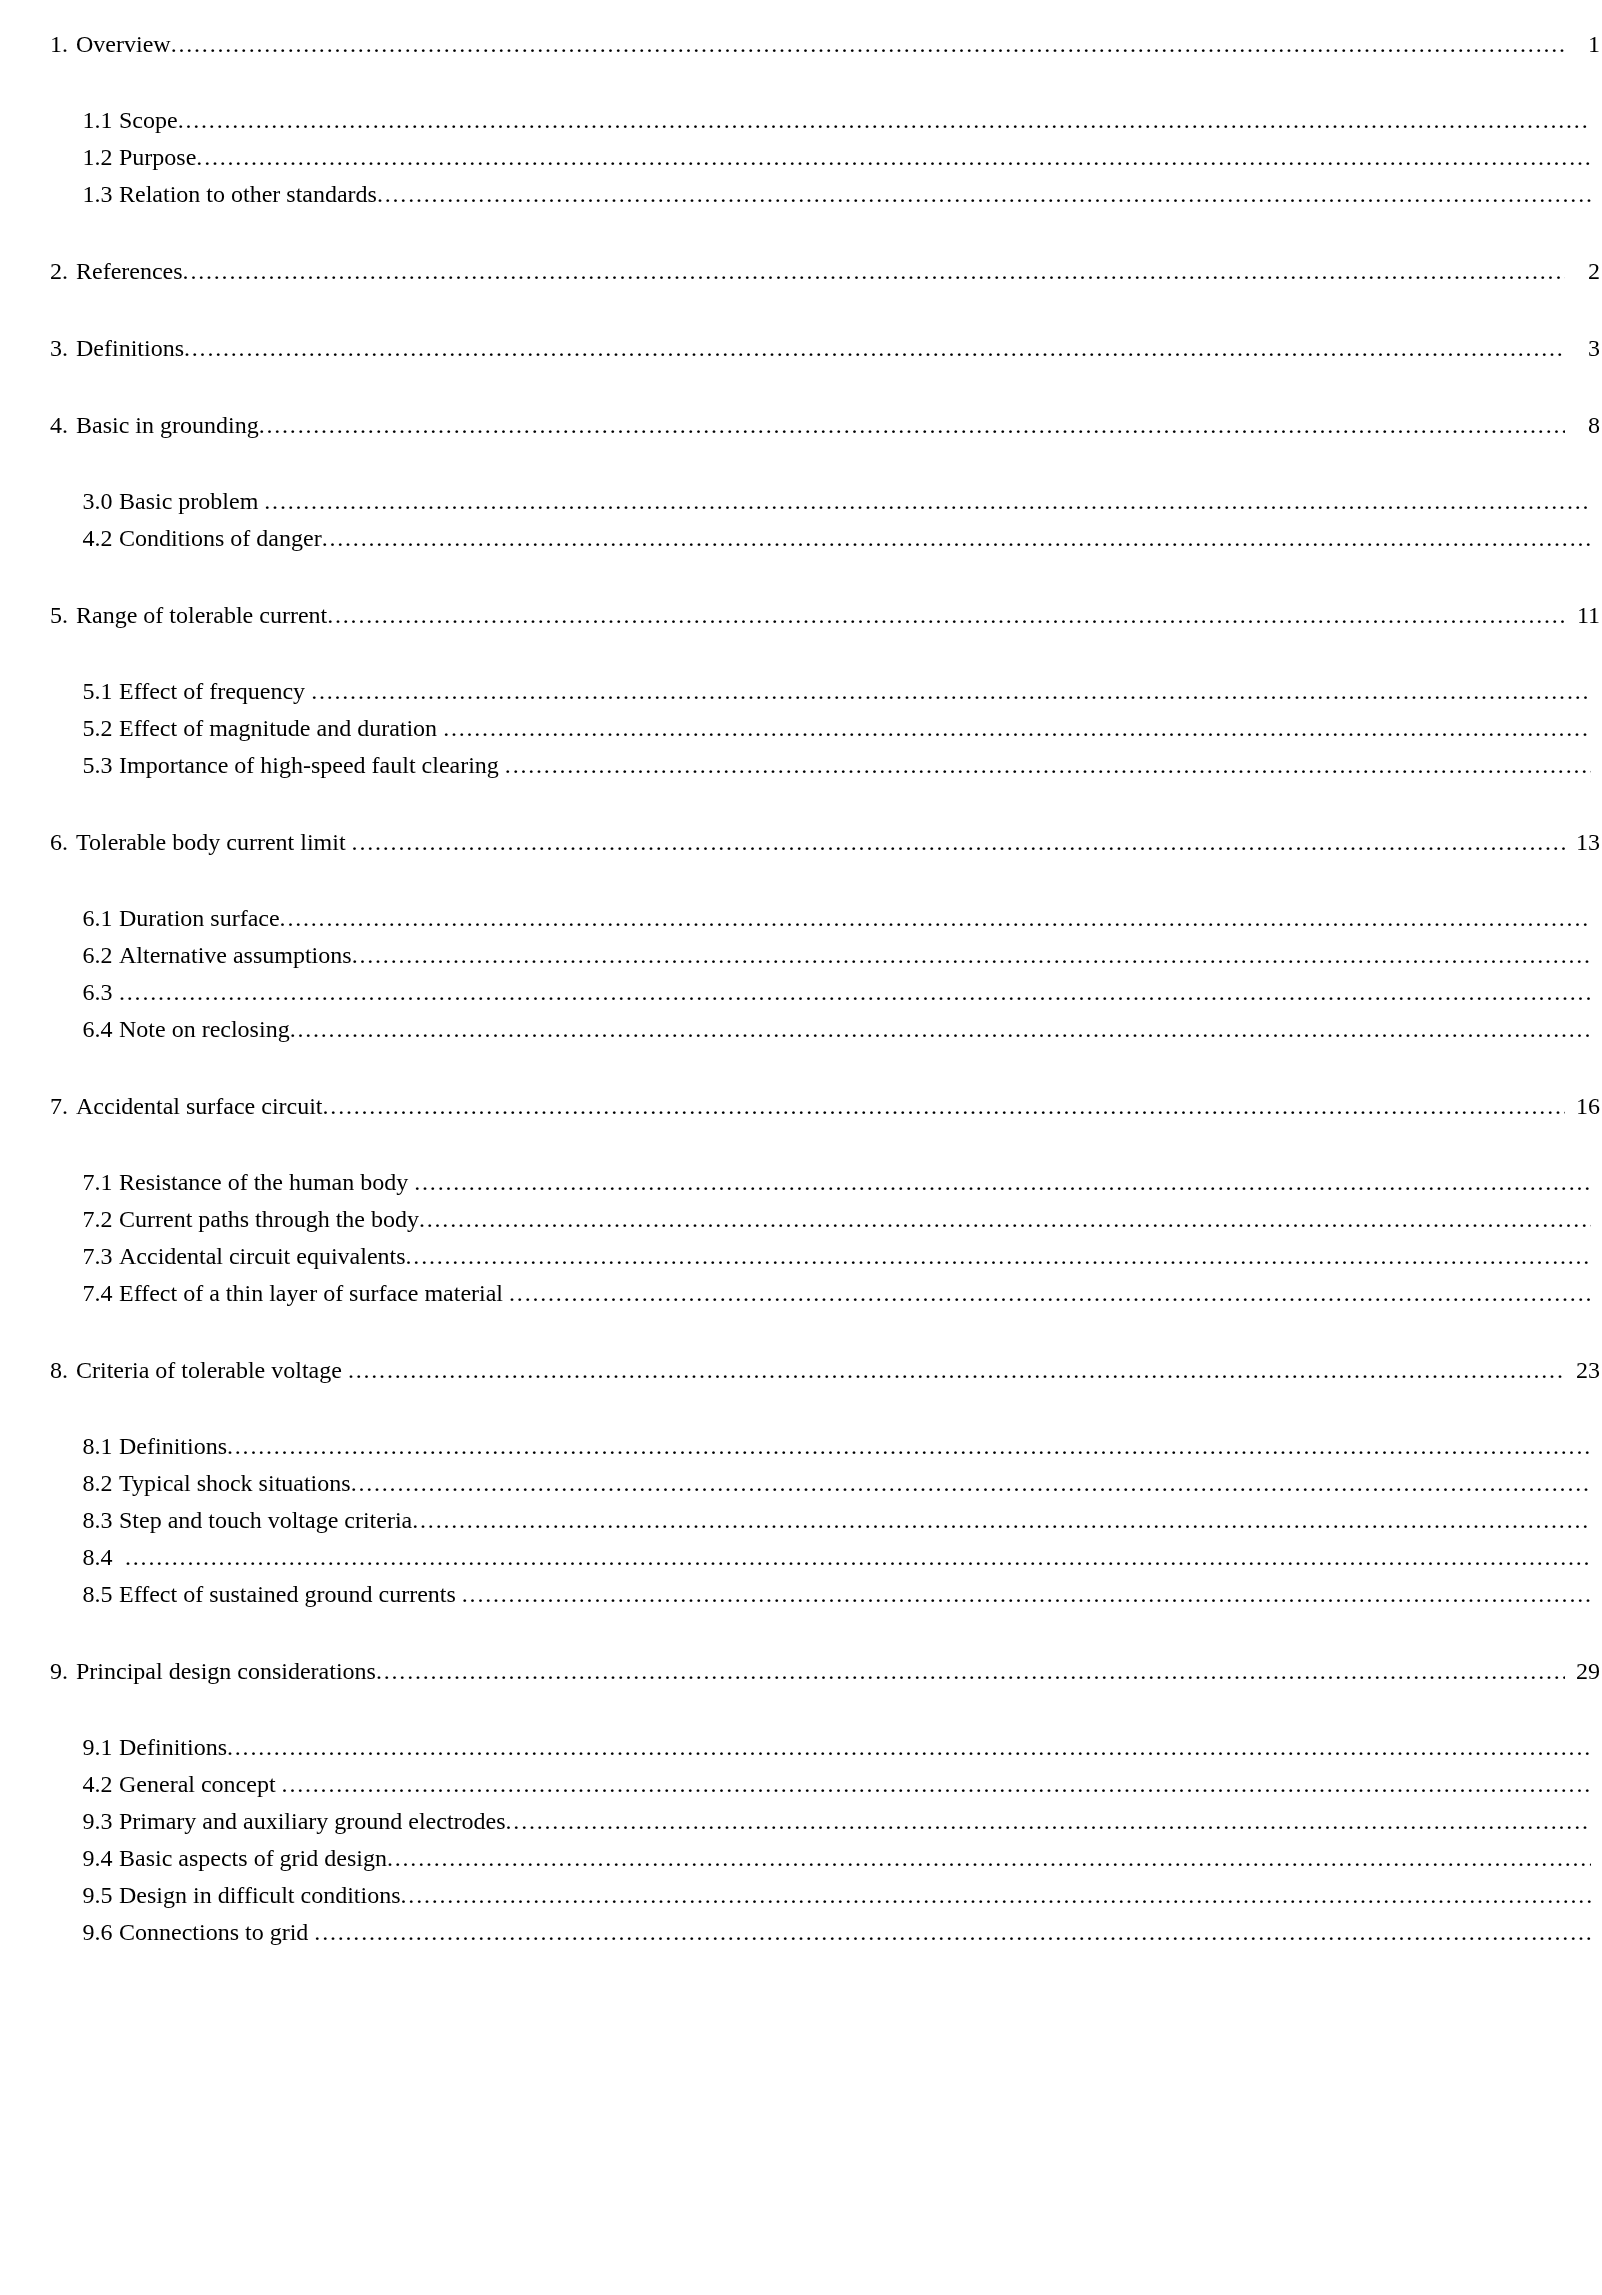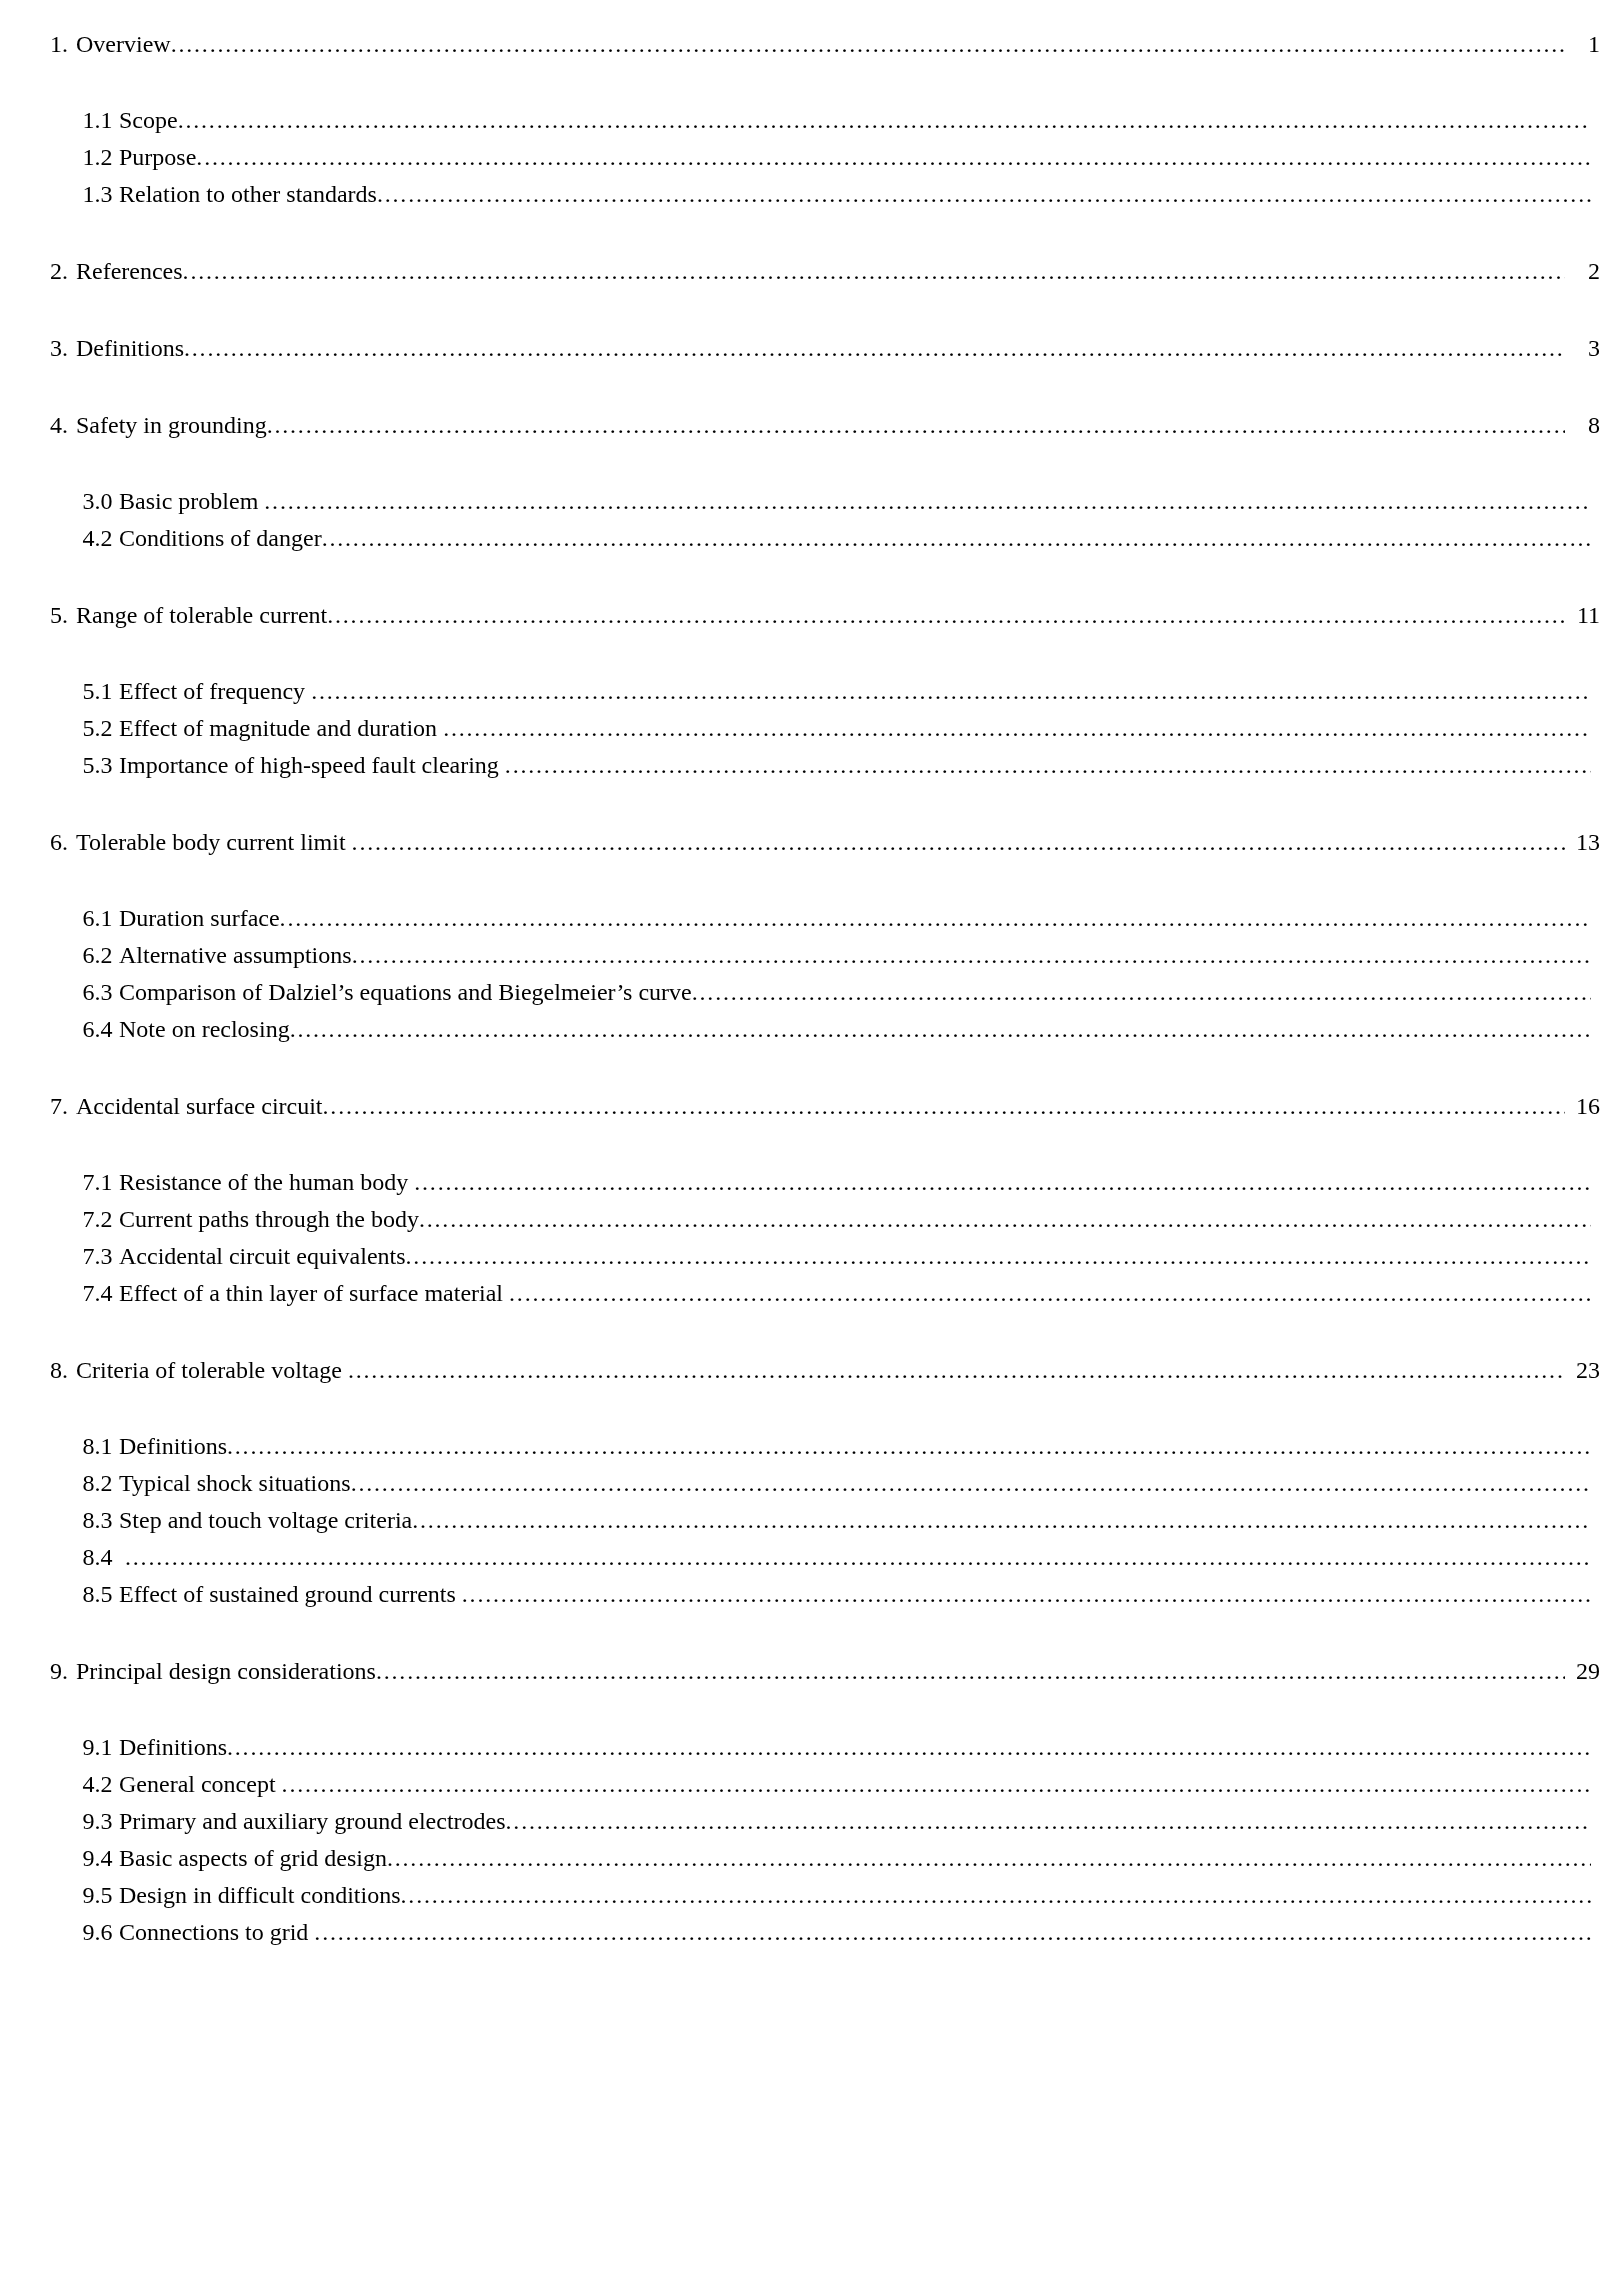--- a/index.html
+++ b/index.html
@@ -141,21 +141,21 @@
         <span class="entry-page">2</span>
       </li>
       <li class="toc-entry level-1 gap-before">
         <span class="entry-number">3.</span>
         <span class="entry-title">Definitions</span>
         <span class="entry-leader"></span>
         <span class="entry-page">3</span>
       </li>
       <li class="toc-entry level-1 gap-before">
         <span class="entry-number">4.</span>
-        <span class="entry-title">Safety in grounding</span>
+        <span class="entry-title">Basic in grounding</span>
         <span class="entry-leader"></span>
         <span class="entry-page">8</span>
       </li>
       <li class="toc-entry level-2 gap-after">
         <span class="entry-number">3.0</span>
         <span class="entry-title">Basic problem</span>
         <span style="flex: 0 0 auto;">&nbsp;</span>
         <span class="entry-leader"></span>
         <span class="entry-page">8</span>
       </li>
@@ -206,21 +206,20 @@
         <span class="entry-page">13</span>
       </li>
       <li class="toc-entry level-2 ">
         <span class="entry-number">6.2</span>
         <span class="entry-title">Alternative assumptions</span>
         <span class="entry-leader"></span>
         <span class="entry-page">13</span>
       </li>
       <li class="toc-entry level-2 ">
         <span class="entry-number">6.3</span>
-        <span class="entry-title">Comparison of Dalziel’s equations and Biegelmeier’s curve</span>
         <span class="entry-leader"></span>
         <span class="entry-page">14</span>
       </li>
       <li class="toc-entry level-2 ">
         <span class="entry-number">6.4</span>
         <span class="entry-title">Note on reclosing</span>
         <span class="entry-leader"></span>
         <span class="entry-page">15</span>
       </li>
       <li class="toc-entry level-1 gap-before">

